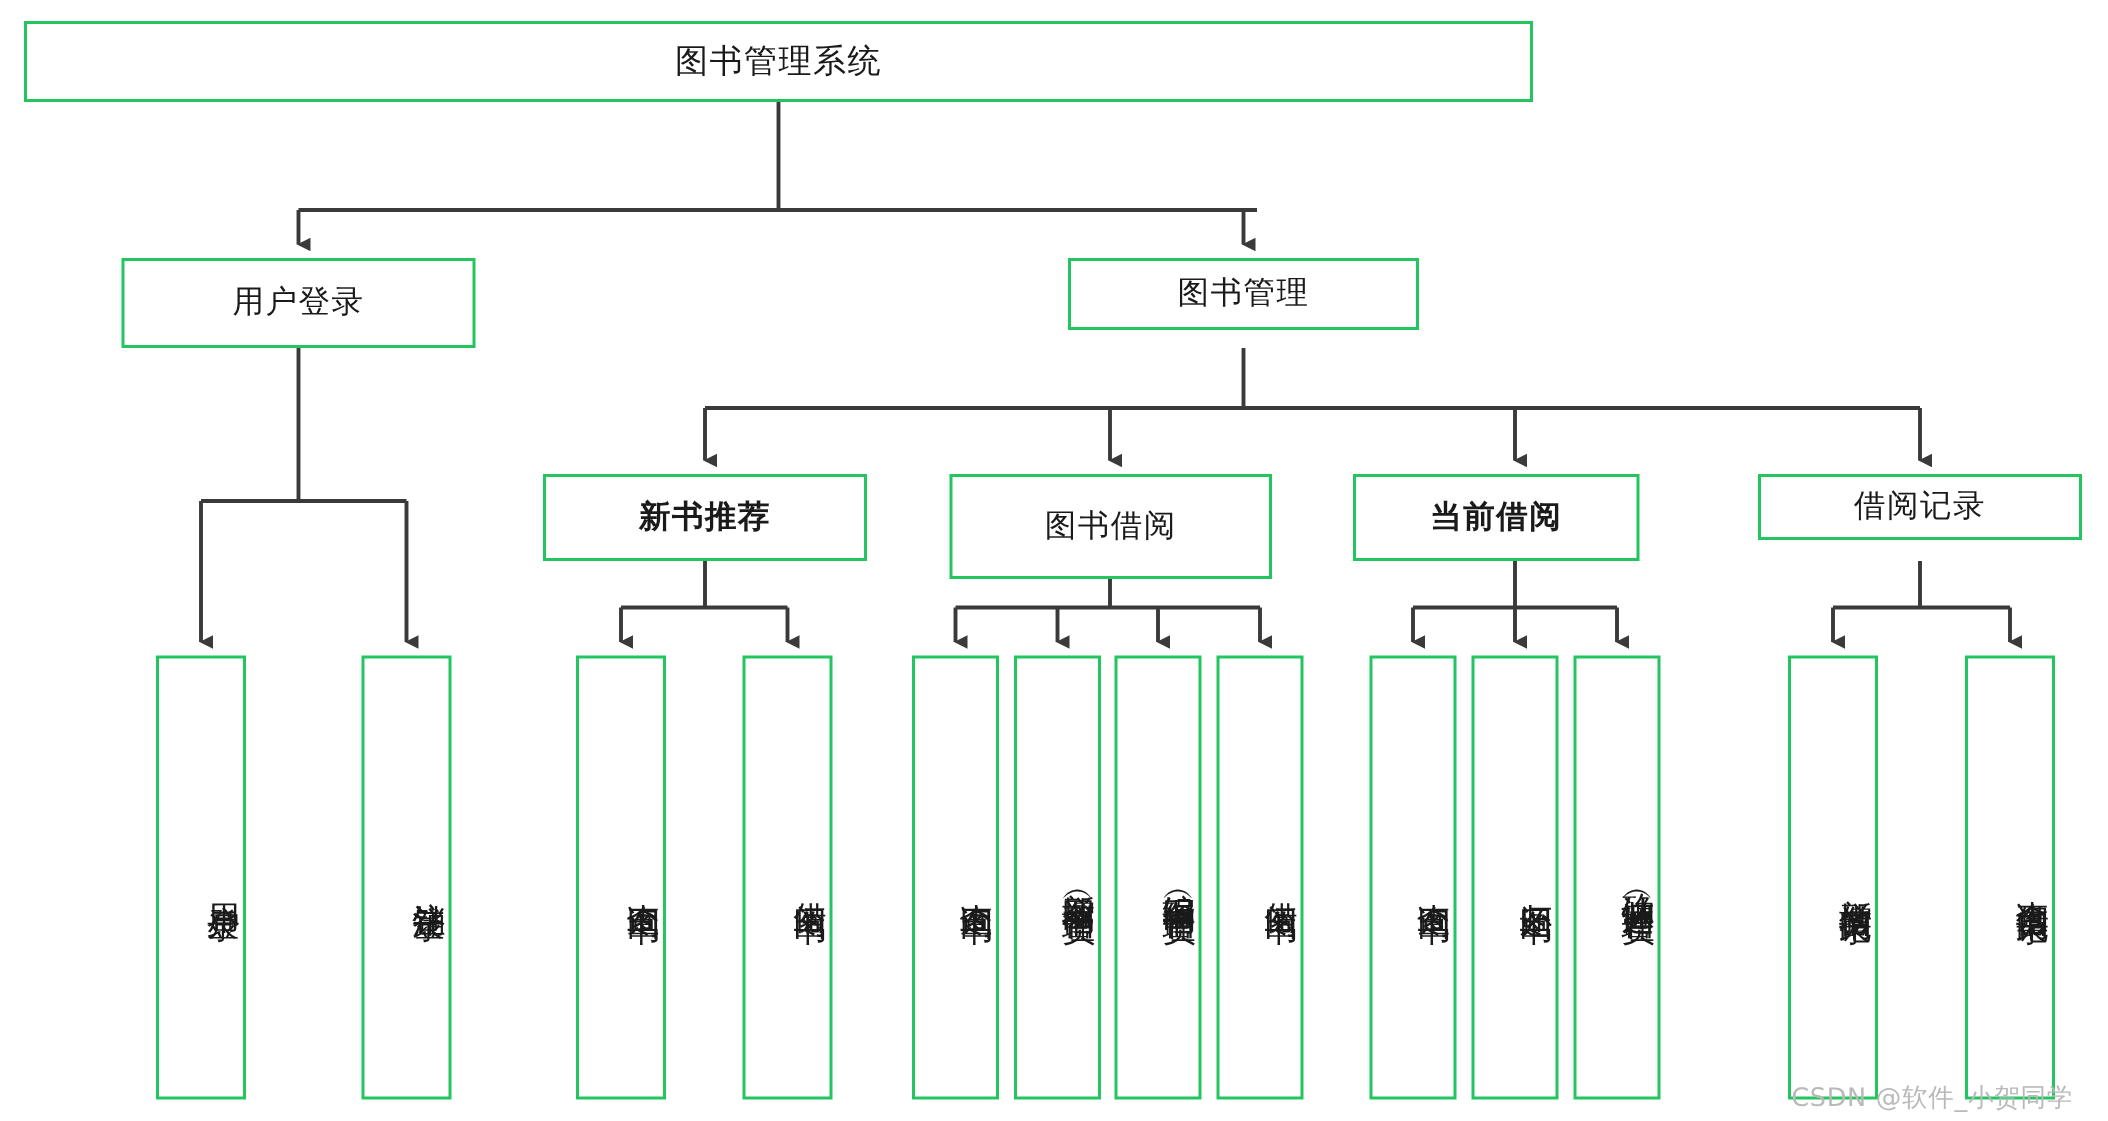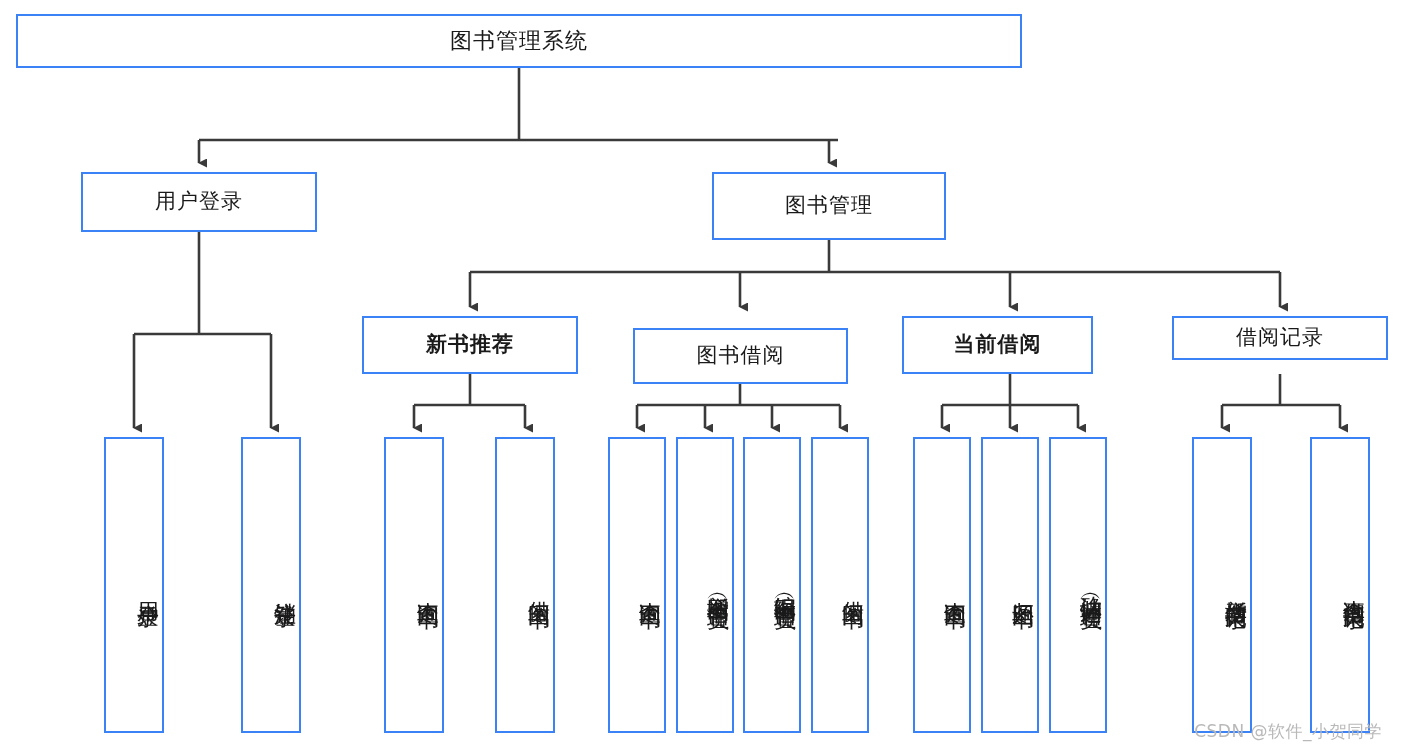--- a/index.html
+++ b/index.html
@@ -21,21 +21,21 @@
     left: 0;
     top: 0;
     width: 1405px;
     height: 747px;
     pointer-events: none;
   }
   .node {
     position: absolute;
     box-sizing: border-box;
     background: #ffffff;
-    border: 2px solid #3b82f6;
+    border: 2px solid #22c55e;
     display: flex;
     align-items: center;
     justify-content: center;
     color: #1a1a1a;
   }
   .node-h {
     font-size: 21px;
     letter-spacing: 1px;
     line-height: 1.1;
   }
@@ -124,28 +124,28 @@
     </g>
   </svg>
 
   <div class="node node-root" style="left:16px; top:14px; width:1006px; height:54px;">
     <span>图书管理系统</span>
   </div>
 
   <div class="node node-h" style="left:81px; top:172px; width:236px; height:60px;">
     <span>用户登录</span>
   </div>
-  <div class="node node-h" style="left:712px; top:172px; width:234px; height:68px;text-align:center;">
+  <div class="node node-h" style="left:712px; top:172px; width:234px; height:48px;text-align:center;">
     <span>图书管理</span>
   </div>
 
   <div class="node node-h" style="left:362px; top:316px; width:216px; height:58px;font-weight:bold;">
     <span>新书推荐</span>
   </div>
-  <div class="node node-h" style="left:633px; top:316px; width:215px; height:56px;margin-top:12px;">
+  <div class="node node-h" style="left:633px; top:316px; width:215px; height:70px;">
     <span>图书借阅</span>
   </div>
   <div class="node node-h" style="left:902px; top:316px; width:191px; height:58px;font-weight:bold;">
     <span>当前借阅</span>
   </div>
   <div class="node node-h" style="left:1172px; top:316px; width:216px; height:44px;">
     <span>借阅记录</span>
   </div>
 
   <div class="node node-v" style="left:104px; top:437px; width:60px; height:296px;">

